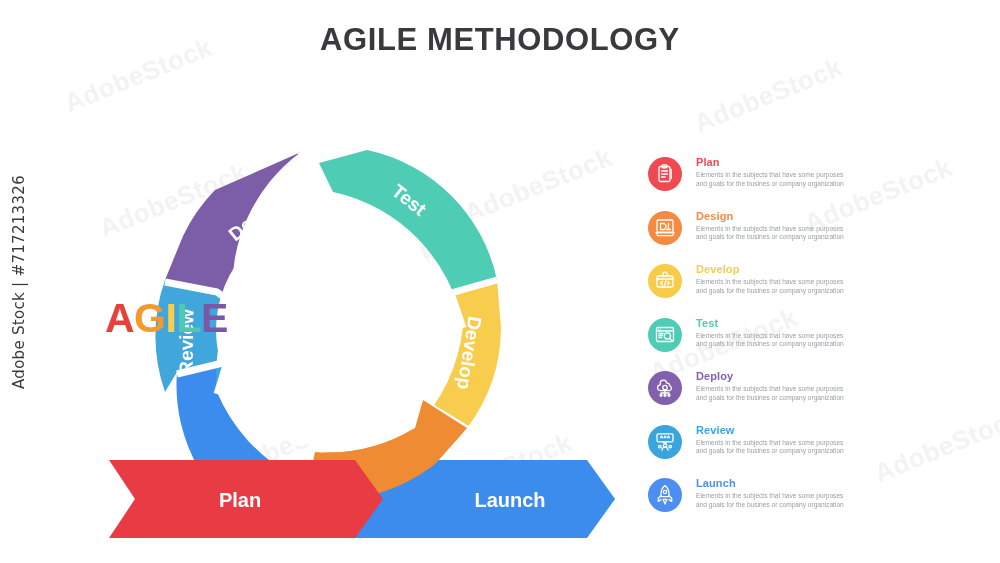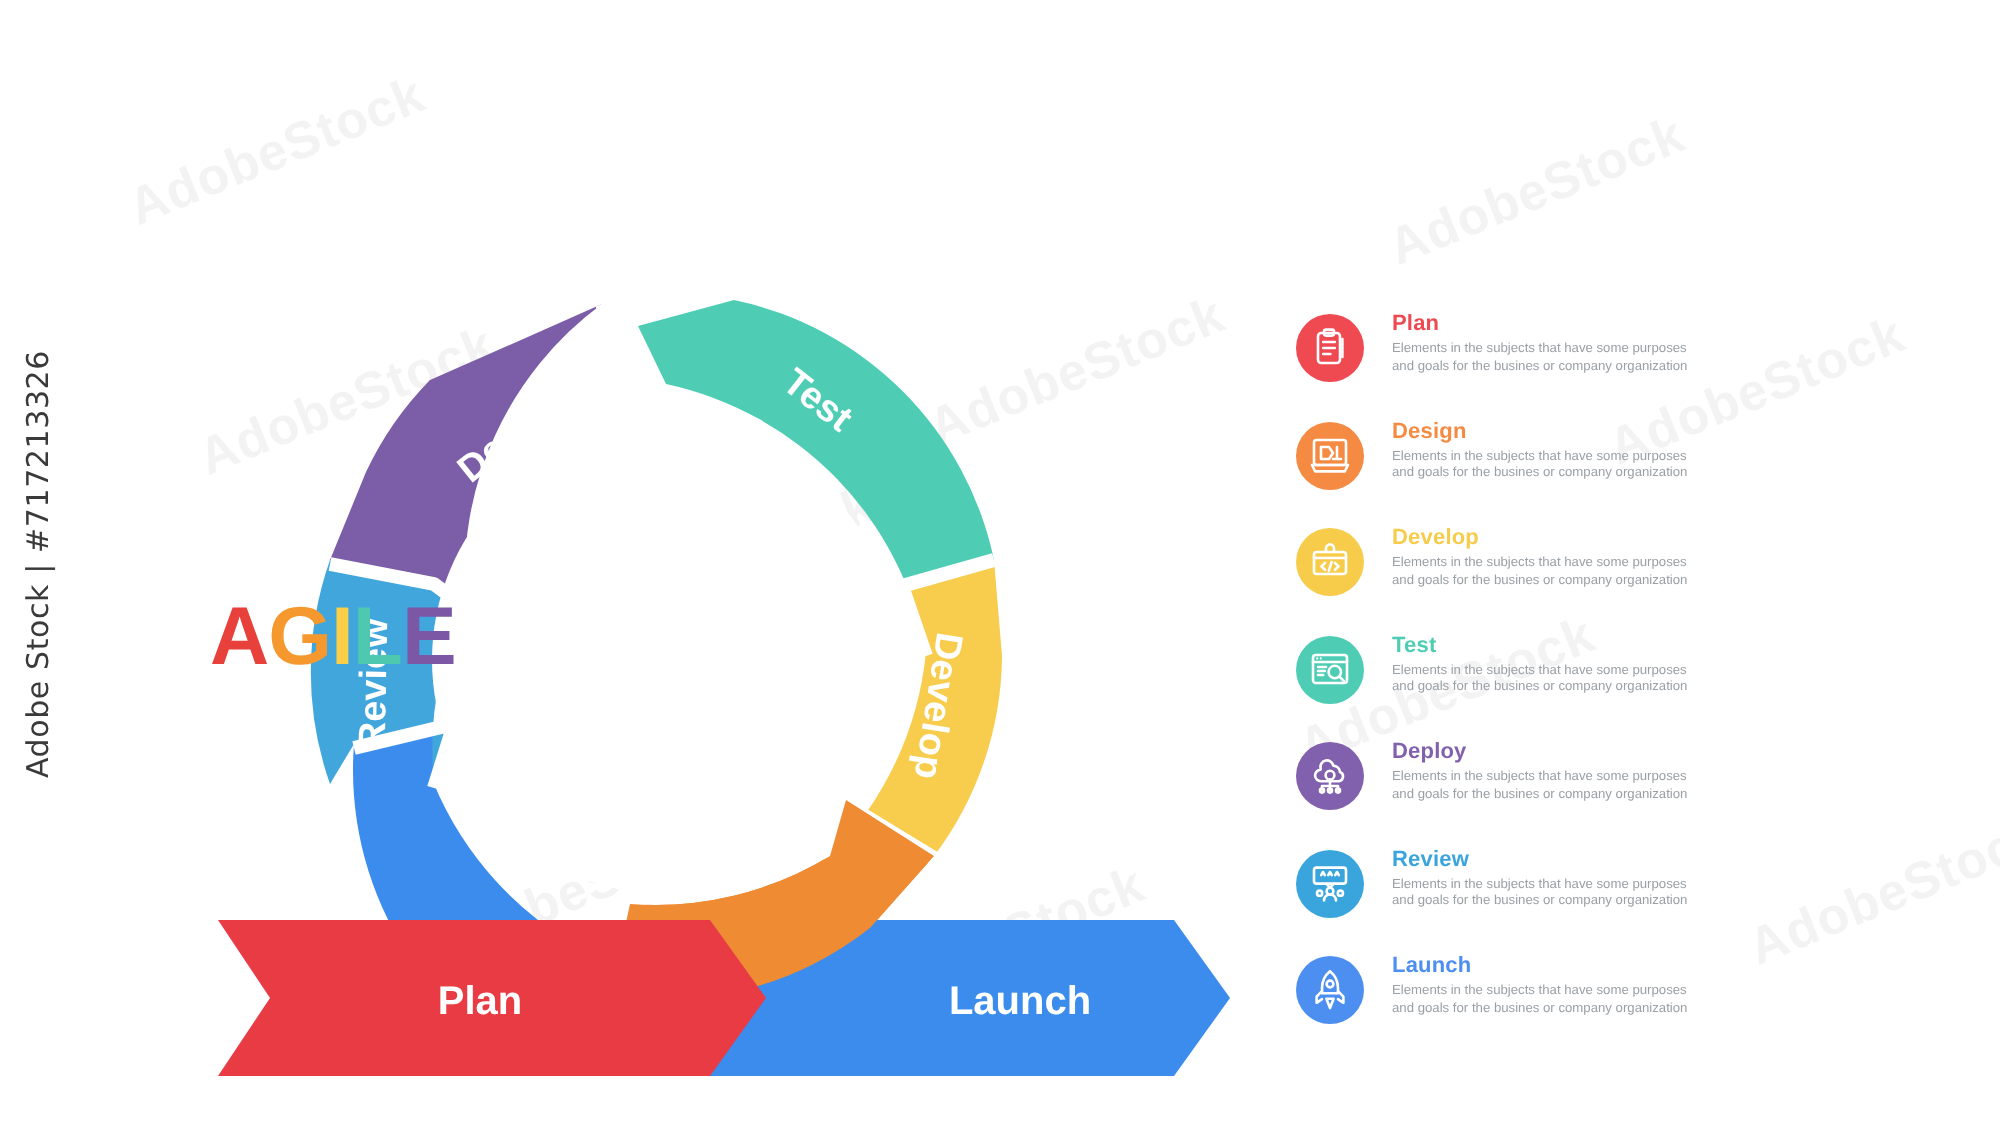--- a/index.html
+++ b/index.html
@@ -148,20 +148,21 @@
   <div class="wm-tile" style="left:870px; top:430px;">AdobeStock</div>
   <div class="wm-tile" style="left:60px;  top:60px;">AdobeStock</div>
   <div class="wm-tile" style="left:690px; top:80px;">AdobeStock</div>
 </div>
 
 <div class="wm-left">
   <span>Adobe Stock | #717213326</span>
 </div>
 
 <div class="header">
+  <h1 class="title">AGILE METHODOLOGY</h1>
 </div>
 
 <div class="diagram">
   <svg width="520" height="410" viewBox="0 0 520 410">
     <defs>
       
     </defs>
 
     <path d="M 72 242
          L 122 232

